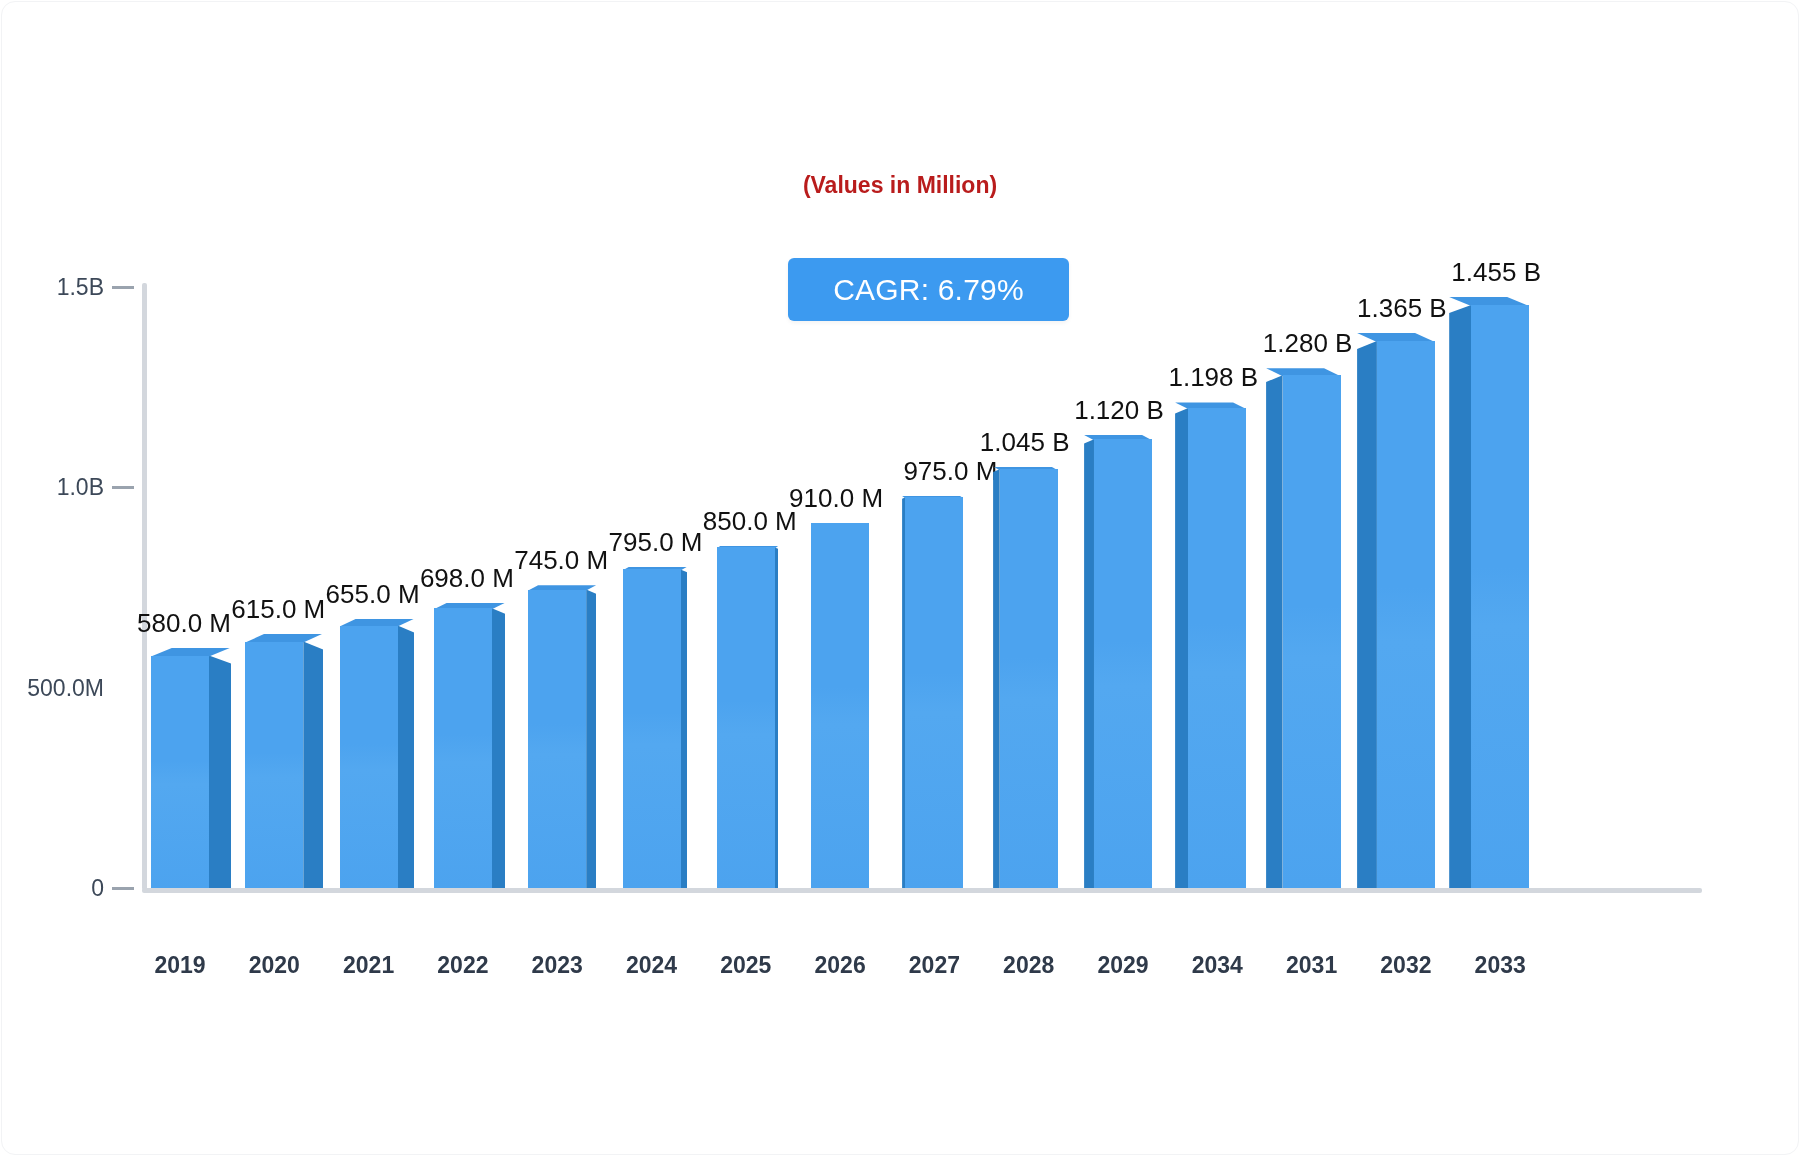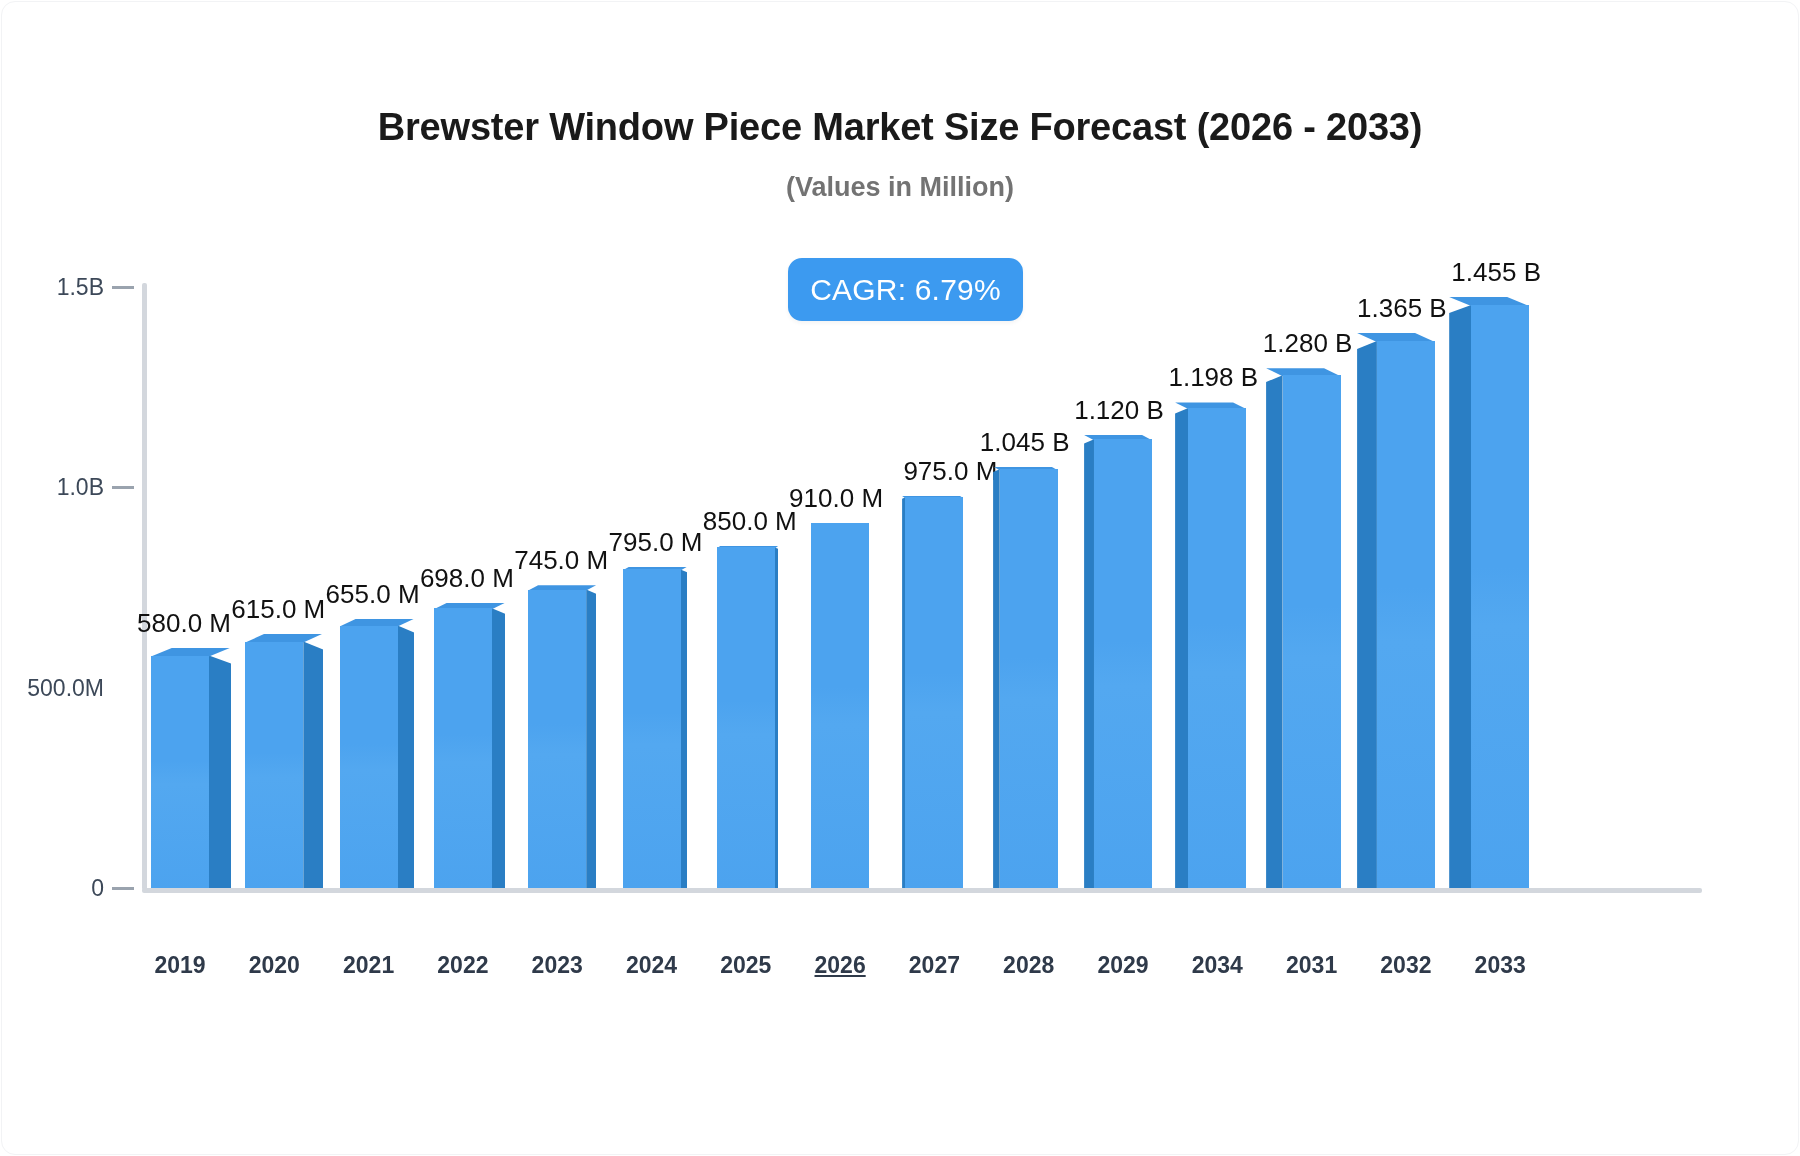--- a/index.html
+++ b/index.html
@@ -41,34 +41,34 @@
     font-size: 38px;
     font-weight: bold;
     color: #1a1a1a;
     letter-spacing: -0.2px;
   }
   #subtitle {
     position: absolute;
     left: 0; right: 0;
     top: 172px;
     text-align: center;
-    font-size: 27px;
+    font-size: 23px;
     font-weight: bold;
-    color: #737373;
+    color: #b91c1c;
   }
 
   
   #cagr-badge {
     position: absolute;
     left: 788px;
     top: 258px;
-    width: 235px;
+    width: 281px;
     height: 63px;
     background: #3c9af0;
-    border-radius: 14px;
+    border-radius: 6px;
     display: flex;
     align-items: center;
     justify-content: center;
     box-shadow: 0 2px 4px rgba(0,0,0,0.05);
   }
   #cagr-badge span {
     color: #ffffff;
     font-size: 30px;
     font-weight: 500;
     letter-spacing: 0.2px;
@@ -184,21 +184,20 @@
     line-height: 46px;
     letter-spacing: 0.5px;
   }
 </style>
 </head>
 <body>
 
 <div id="page">
   <div id="card-edge"></div>
 
-  <div id="title">Brewster Window Piece Market Size Forecast (2026 - 2033)</div>
   <div id="subtitle">(Values in Million)</div>
 
   <div id="cagr-badge">
     <span>CAGR: 6.79%</span>
   </div>
 
   <div id="plot">
     <div id="y-axis-line"></div>
     <div id="x-axis-line"></div>
     <div id="y-ticks">
@@ -219,21 +218,21 @@
         <div class="ytick-dash" style="top: 888px;"></div>
       </div>
     <div id="x-ticks">
         <div class="xtick-label" style="left: 180px;">2019</div>
         <div class="xtick-label" style="left: 274.3px;">2020</div>
         <div class="xtick-label" style="left: 368.6px;">2021</div>
         <div class="xtick-label" style="left: 462.9px;">2022</div>
         <div class="xtick-label" style="left: 557.2px;">2023</div>
         <div class="xtick-label" style="left: 651.5px;">2024</div>
         <div class="xtick-label" style="left: 745.8px;">2025</div>
-        <div class="xtick-label" style="left: 840.1px; text-decoration: underline;">2026</div>
+        <div class="xtick-label" style="left: 840.1px;">2026</div>
         <div class="xtick-label" style="left: 934.4px;">2027</div>
         <div class="xtick-label" style="left: 1028.7px;">2028</div>
         <div class="xtick-label" style="left: 1123px;">2029</div>
         <div class="xtick-label" style="left: 1217.3px;">2034</div>
         <div class="xtick-label" style="left: 1311.6px;">2031</div>
         <div class="xtick-label" style="left: 1405.9px;">2032</div>
         <div class="xtick-label" style="left: 1500.2px;">2033</div>
       </div>
     <div id="bars">
         <div class="bar-group">

